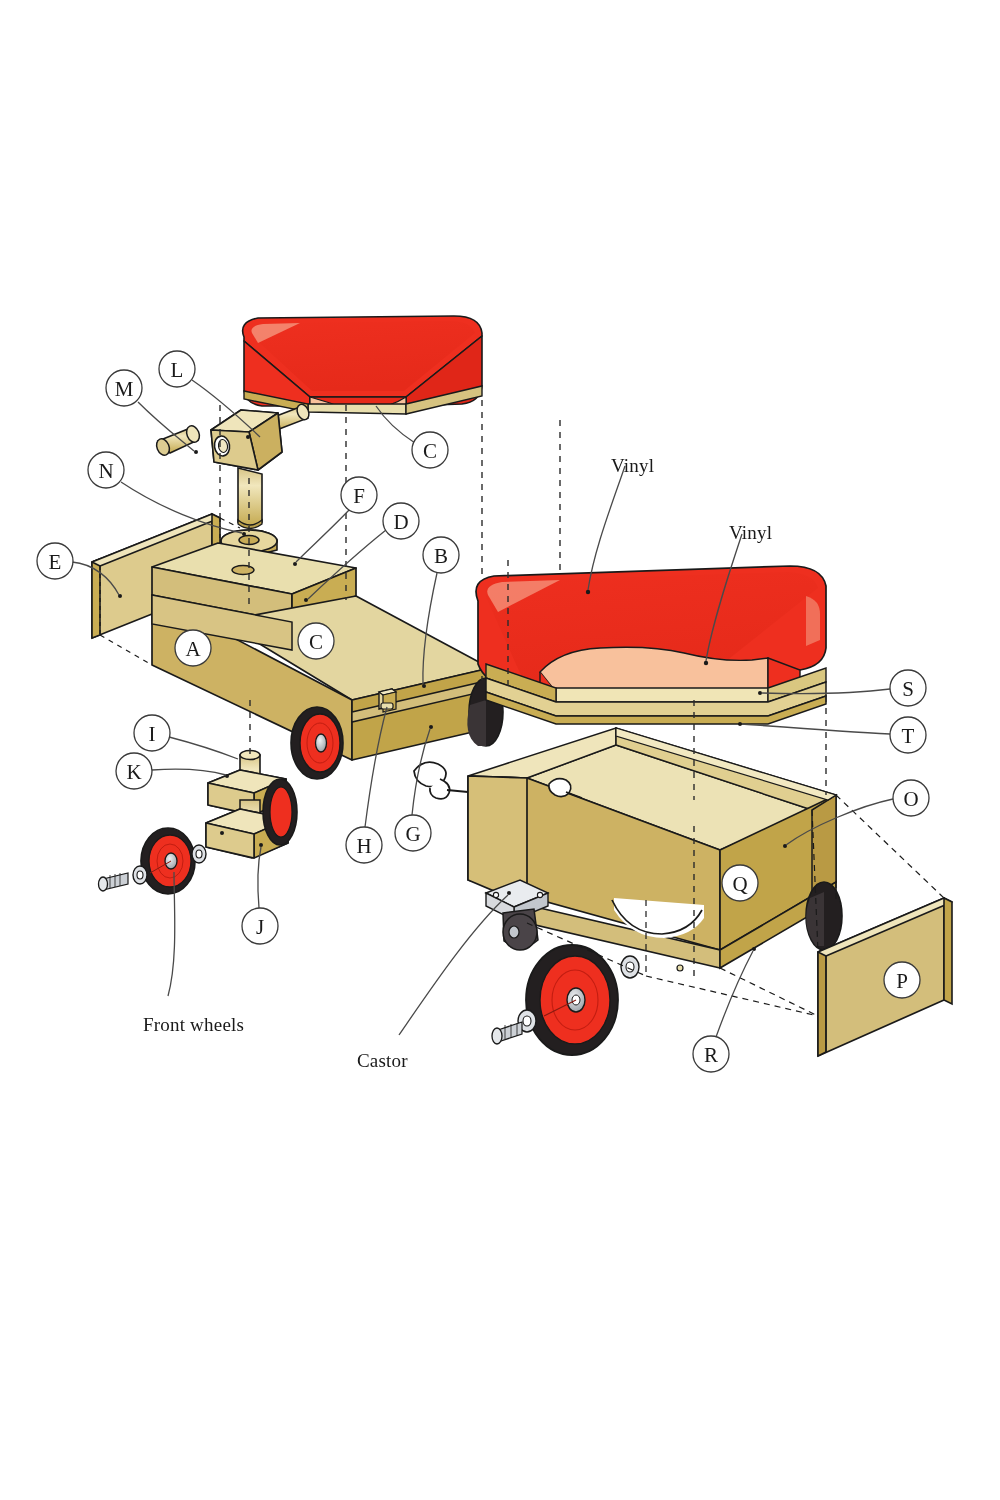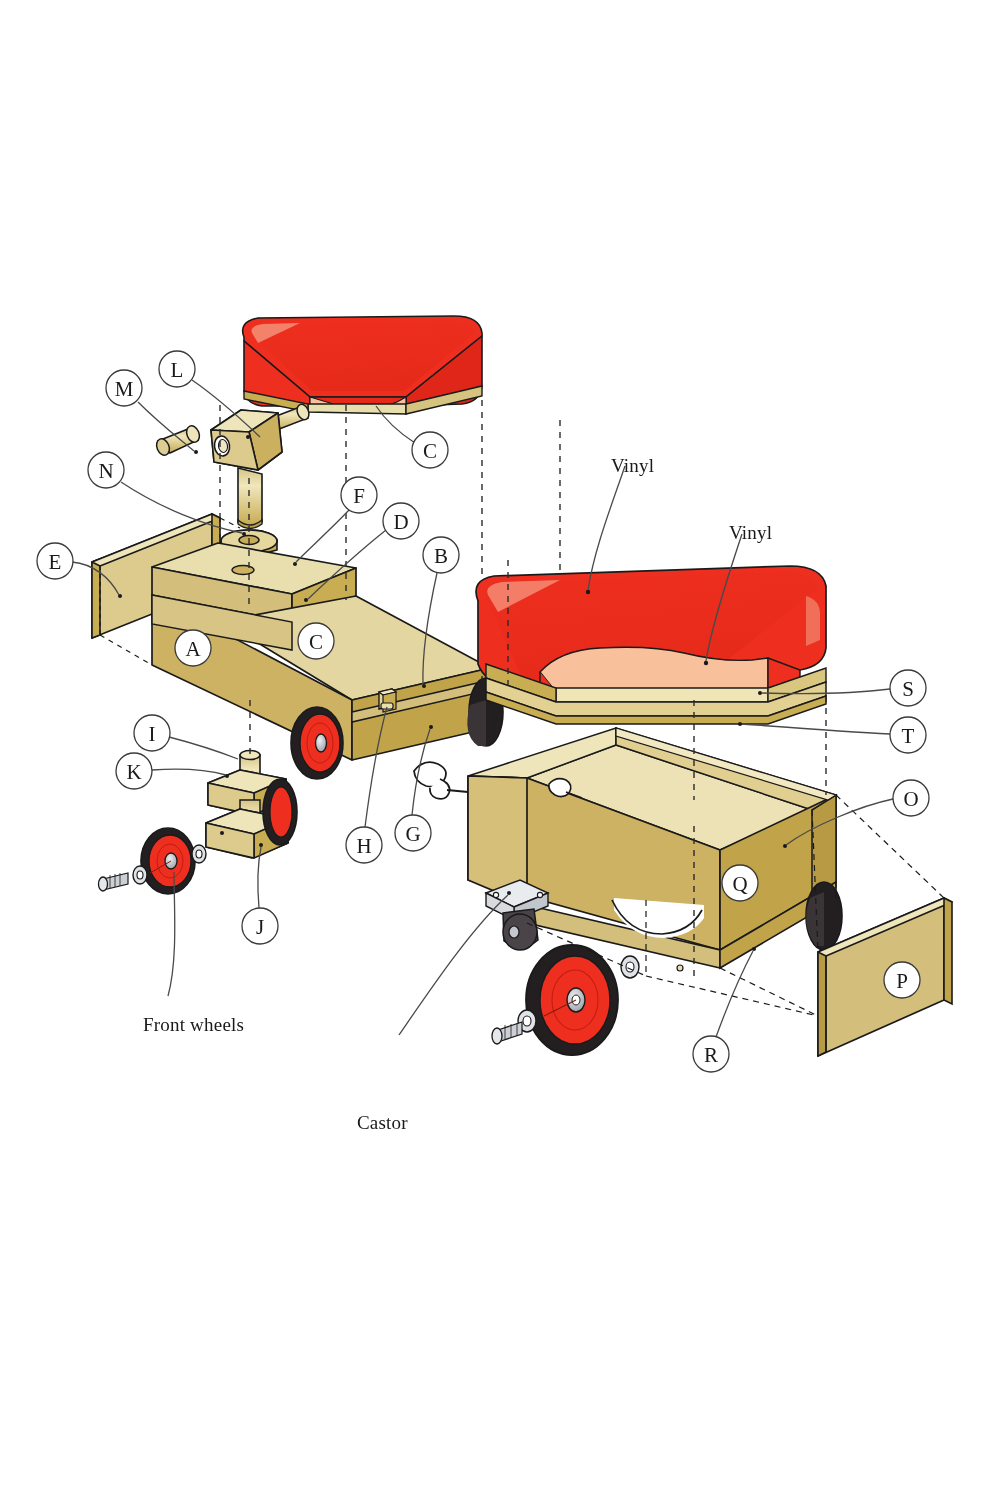--- a/index.html
+++ b/index.html
@@ -463,16 +463,16 @@
         <path d="M 742 534 C 730 570 712 624 706 661"></path>
         <path d="M 168 996 C 178 960 174 906 174 872"></path>
         <path d="M 399 1035 C 430 990 470 930 508 895"></path>
       </g>
   </svg>
 
   <div id="callouts">
       <div class="callout-text" style="left: 611px; top: 455px;">Vinyl</div>
       <div class="callout-text" style="left: 729px; top: 522px;">Vinyl</div>
       <div class="callout-text" style="left: 99px; top: 1014px; margin-left: 44px;">Front wheels</div>
-      <div class="callout-text" style="left: 357px; top: 1112px;">Castor</div>
+      <div class="callout-text" style="left: 357px; top: 1050px;">Castor</div>
     </div>
 
 </div>
 
 </body></html>

